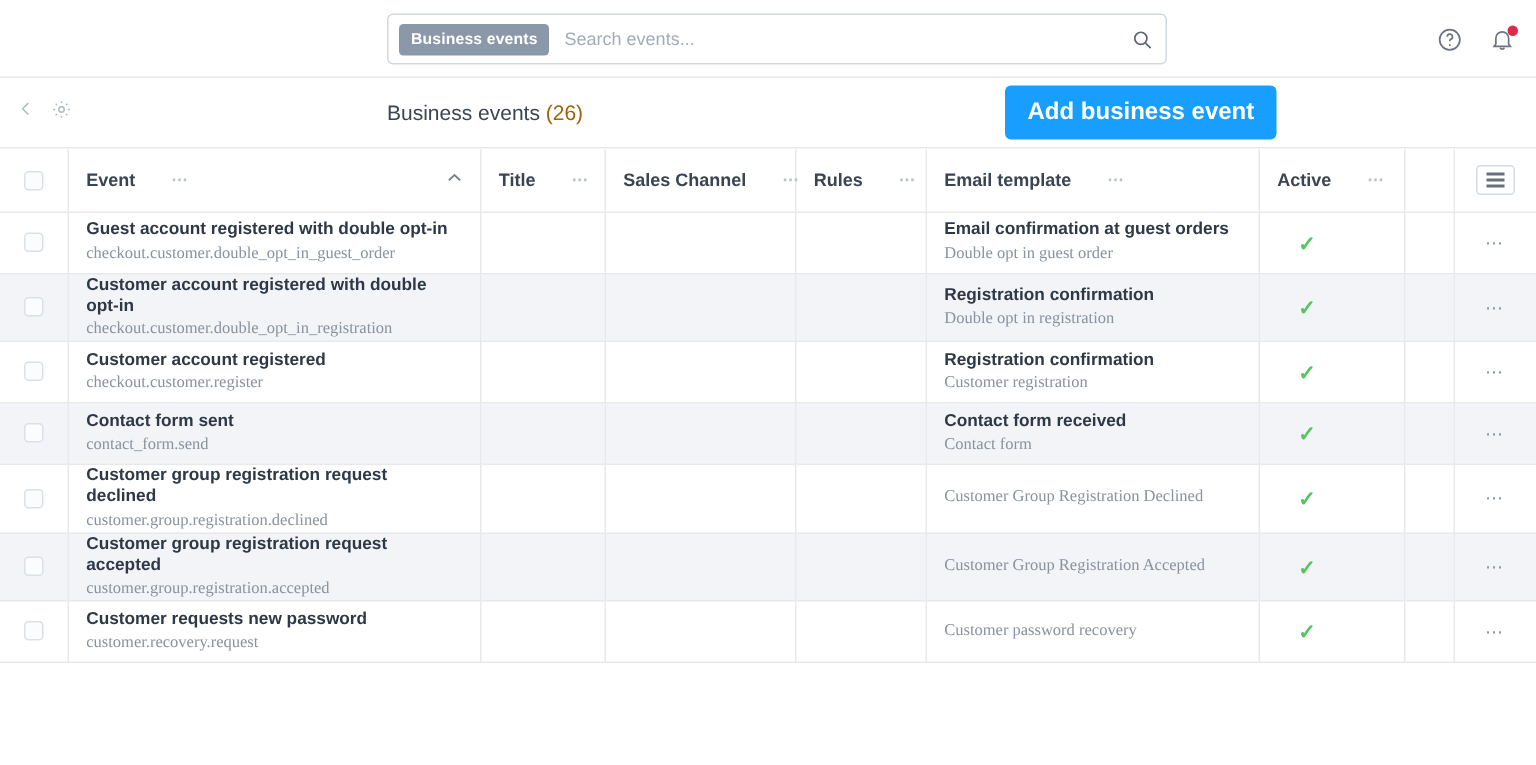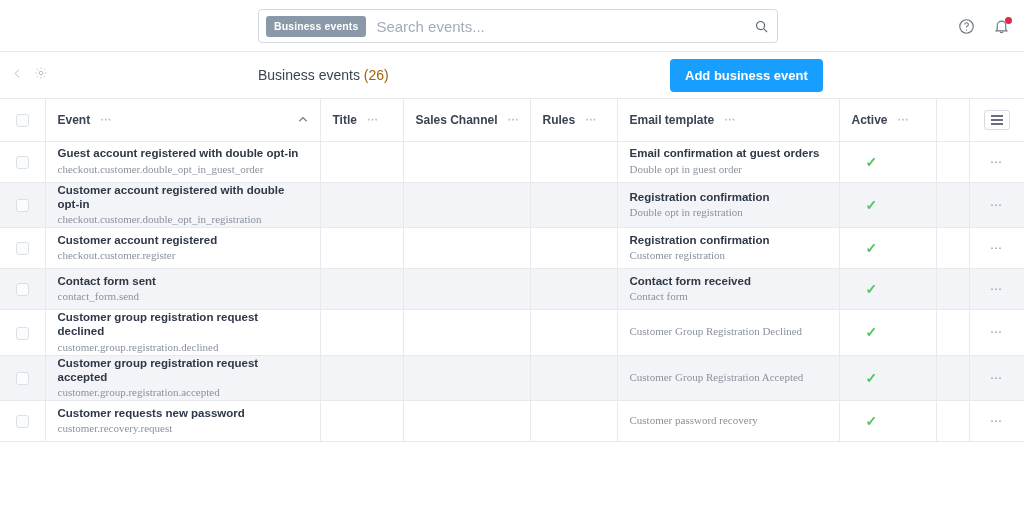--- a/index.html
+++ b/index.html
@@ -39,21 +39,21 @@
     font-weight: bold;
     border-radius: 3px;
     padding: 4px 8px 5px;
     white-space: nowrap;
     letter-spacing: .1px;
   }
   .search-input {
     flex: 1;
     border: none;
     outline: none;
-    font-size: 15px;
+    font-size: 12px;
     color: #15803d;
     padding-left: 10px;
     background: transparent;
     font-family: "Liberation Sans", sans-serif;
   }
   .search-input::placeholder { color: #a3acb9; }
   .search-icon { color: #5a6474; display: flex; align-items: center; }
 
   .topbar-right {
     position: absolute;
@@ -88,21 +88,21 @@
     font-weight: normal;
   }
   .page-title .count { color: #a16207; }
   .add-btn {
     position: absolute;
     left: 670px;
     background: #189eff;
     color: #fff;
     border: none;
     border-radius: 4px;
-    font-size: 13px;
+    font-size: 16px;
     font-weight: bold;
     padding: 9px 15px;
     cursor: pointer;
     font-family: "Liberation Sans", sans-serif;
   }
 
   
   .table { width: 100%; border-collapse: collapse; table-layout: fixed; }
   .table th, .table td {
     border-right: 1px solid #e7e9ed;
@@ -112,21 +112,21 @@
   }
   .table thead th {
     height: 42px;
     font-size: 12px;
     color: #3a4452;
     font-weight: bold;
     padding: 0 12px;
     background: #fff;
     white-space: nowrap;
   }
-  .th-inner { display: flex; align-items: center; gap: 10px; }
+  .th-inner { display: flex; align-items: center; gap: 24px; }
   .dots { color: #b9c0ca; font-size: 11px; letter-spacing: 1px; }
   .caret { margin-left: auto; color: #7b8492; font-size: 10px; }
 
   .col-check { width: 45px; }
   .col-event { width: 275px; }
   .col-title { width: 83px; }
   .col-sales { width: 127px; }
   .col-rules { width: 87px; }
   .col-email { width: 222px; }
   .col-active { width: 97px; }

